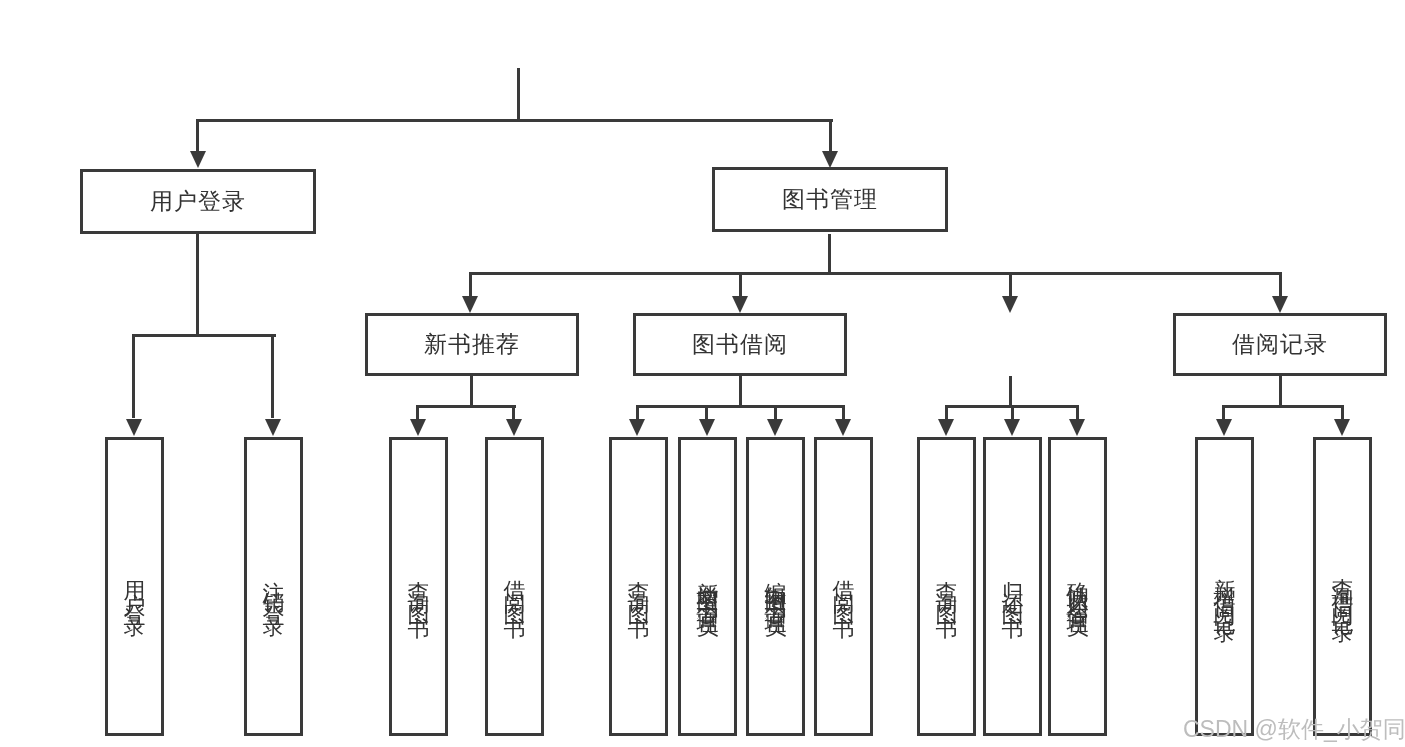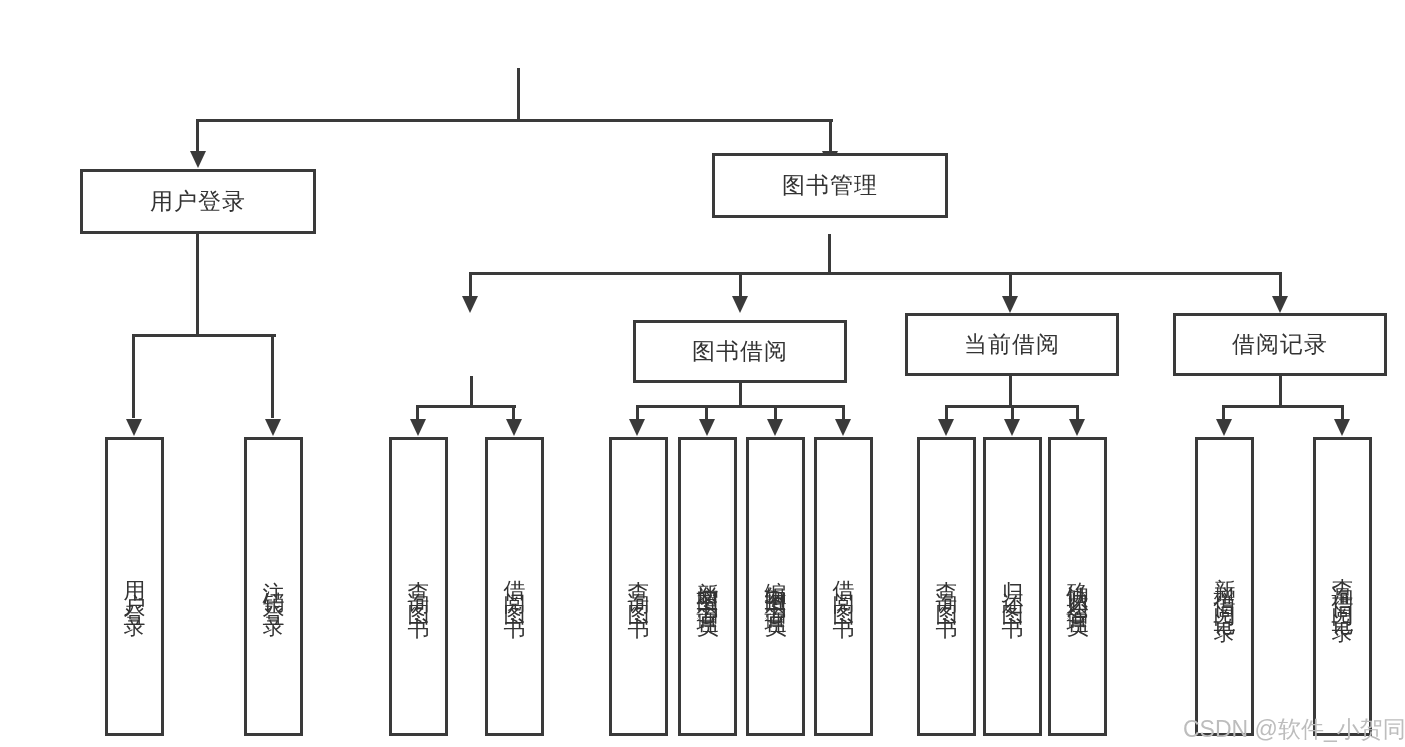--- a/index.html
+++ b/index.html
@@ -78,21 +78,21 @@
   <div class="line" style="left:517px;top:68px;width:3px;height:54px"></div>
   <div class="line" style="left:197px;top:119px;width:636px;height:3px"></div>
   <div class="line" style="left:196px;top:119px;width:3px;height:36px"></div>
   <div class="arrow" style="left:190px;top:151px"></div>
   <div class="line" style="left:829px;top:119px;width:3px;height:36px"></div>
   <div class="arrow" style="left:822px;top:151px"></div>
 
   <div class="box-h" style="left:80px;top:169px;width:236px;height:65px">
     <span>用户登录</span>
   </div>
-  <div class="box-h" style="left:712px;top:153px;width:236px;height:65px">
+  <div class="box-h" style="left:712px;top:167px;width:236px;height:65px">
     <span>图书管理</span>
   </div>
 
   <div class="line" style="left:196px;top:234px;width:3px;height:103px"></div>
   <div class="line" style="left:133px;top:334px;width:143px;height:3px"></div>
   <div class="line" style="left:132px;top:334px;width:3px;height:84px"></div>
   <div class="arrow" style="left:126px;top:419px"></div>
   <div class="line" style="left:271px;top:334px;width:3px;height:84px"></div>
   <div class="arrow" style="left:265px;top:419px"></div>
 
@@ -100,25 +100,25 @@
   <div class="line" style="left:469px;top:272px;width:813px;height:3px"></div>
   <div class="line" style="left:469px;top:272px;width:3px;height:26px"></div>
   <div class="arrow" style="left:462px;top:296px"></div>
   <div class="line" style="left:739px;top:272px;width:3px;height:26px"></div>
   <div class="arrow" style="left:732px;top:296px"></div>
   <div class="line" style="left:1009px;top:272px;width:3px;height:26px"></div>
   <div class="arrow" style="left:1002px;top:296px"></div>
   <div class="line" style="left:1279px;top:272px;width:3px;height:26px"></div>
   <div class="arrow" style="left:1272px;top:296px"></div>
 
-  <div class="box-h" style="left:633px;top:320px;width:214px;height:63px">
+  <div class="box-h" style="left:365px;top:313px;width:214px;height:63px">
+    <span>新书推荐</span>
+  </div>
+  <div class="box-h" style="left:633px;top:313px;width:214px;height:63px">
     <span>图书借阅</span>
-  </div>
-  <div class="box-h" style="left:905px;top:313px;width:214px;height:63px">
-    <span>当前借阅</span>
   </div>
   <div class="box-h" style="left:1173px;top:313px;width:214px;height:63px">
     <span>借阅记录</span>
   </div>
 
   <div class="line" style="left:470px;top:376px;width:3px;height:32px"></div>
   <div class="line" style="left:417px;top:405px;width:99px;height:3px"></div>
   <div class="line" style="left:416px;top:405px;width:3px;height:16px"></div>
   <div class="arrow" style="left:410px;top:419px"></div>
   <div class="line" style="left:512px;top:405px;width:3px;height:16px"></div>

